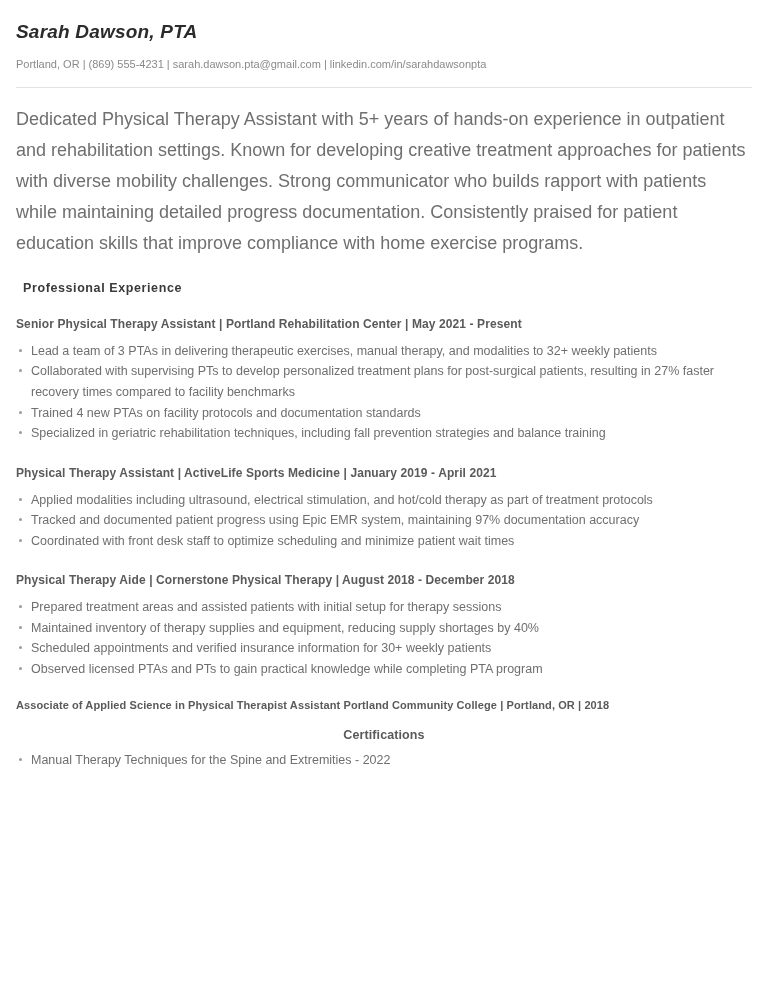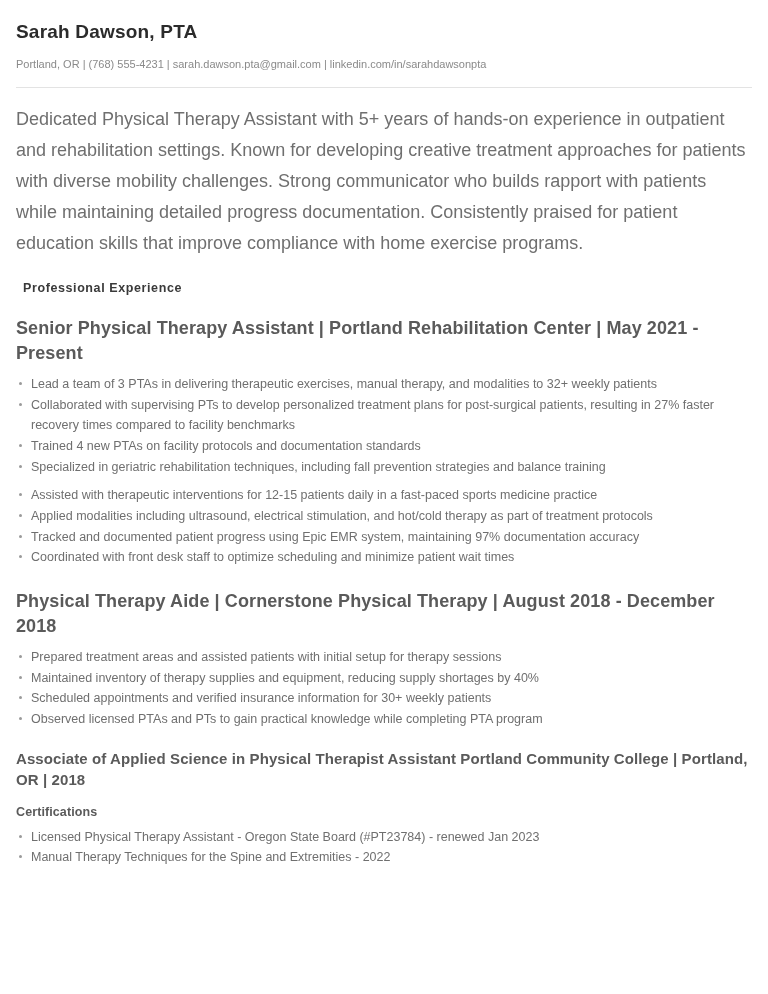--- a/index.html
+++ b/index.html
@@ -19,20 +19,21 @@
     padding: 16px 16px 0 16px;
     background: #ffffff;
   }
   .name {
     font-size: 19px;
     font-weight: bold;
     color: #2b2b2b;
     letter-spacing: 0.2px;
     margin: 4px 0 0 0;
     line-height: 1.3;
+    font-style: italic;
   }
   .contact {
     font-size: 11px;
     color: #8a8a8a;
     margin-top: 12px;
     line-height: 1.4;
   }
   .rule {
     border: none;
     border-top: 1px solid #e3e3e3;
@@ -50,33 +51,34 @@
     font-weight: bold;
     color: #3a3a3a;
     letter-spacing: 0.6px;
     margin: 24px 0 0 0;
   }
   .section-heading.tight {
     margin-top: 22px;
     padding-left: 7px;
   }
   .entry-title {
-    font-size: 18px;
+    font-size: 12px;
     font-weight: bold;
     color: #5a5a5a;
     letter-spacing: 0.1px;
     margin: 21px 0 0 0;
     line-height: 1.4;
   }
   .sub-heading {
     font-size: 12.5px;
     font-weight: bold;
     color: #5a5a5a;
     letter-spacing: 0.1px;
     margin: 15px 0 0 0;
+    text-align: center;
   }
   ul.bullets {
     list-style: none;
     margin: 8px 0 0 0;
     padding: 0;
   }
   ul.bullets li {
     position: relative;
     padding-left: 15px;
     font-size: 12.5px;
@@ -90,70 +92,69 @@
     content: "";
     position: absolute;
     left: 3px;
     top: 8px;
     width: 3px;
     height: 3px;
     border-radius: 50%;
     background: #9a9a9a;
   }
   .degree-line {
-    font-size: 15px;
+    font-size: 11px;
     font-weight: bold;
     color: #5a5a5a;
     letter-spacing: 0.1px;
     margin: 18px 0 0 0;
     line-height: 1.4;
   }
 </style>
 </head>
 <body>
 
 <div class="page">
 
   <h1 class="name">Sarah Dawson, PTA</h1>
 
-  <div class="contact">Portland, OR | (768) 555-4231 | sarah.dawson.pta@gmail.com | linkedin.com/in/sarahdawsonpta</div>
+  <div class="contact">Portland, OR | (869) 555-4231 | sarah.dawson.pta@gmail.com | linkedin.com/in/sarahdawsonpta</div>
 
   <hr class="rule">
 
   <p class="summary-para">Dedicated Physical Therapy Assistant with 5+ years of hands-on experience in outpatient and rehabilitation settings. Known for developing creative treatment approaches for patients with diverse mobility challenges. Strong communicator who builds rapport with patients while maintaining detailed progress documentation. Consistently praised for patient education skills that improve compliance with home exercise programs.</p>
 
 
   <h2 class="section-heading tight">Professional Experience</h2>
 
   <h3 class="entry-title">Senior Physical Therapy Assistant | Portland Rehabilitation Center | May 2021 - Present</h3>
   <ul class="bullets">
     <li>Lead a team of 3 PTAs in delivering therapeutic exercises, manual therapy, and modalities to 32+ weekly patients</li>
     <li>Collaborated with supervising PTs to develop personalized treatment plans for post-surgical patients, resulting in 27% faster recovery times compared to facility benchmarks</li>
     <li>Trained 4 new PTAs on facility protocols and documentation standards</li>
     <li>Specialized in geriatric rehabilitation techniques, including fall prevention strategies and balance training</li>
   </ul>
 
+  <h3 class="entry-title">Physical Therapy Assistant | ActiveLife Sports Medicine | January 2019 - April 2021</h3>
   <ul class="bullets">
-    <li>Assisted with therapeutic interventions for 12-15 patients daily in a fast-paced sports medicine practice</li>
     <li>Applied modalities including ultrasound, electrical stimulation, and hot/cold therapy as part of treatment protocols</li>
     <li>Tracked and documented patient progress using Epic EMR system, maintaining 97% documentation accuracy</li>
     <li>Coordinated with front desk staff to optimize scheduling and minimize patient wait times</li>
   </ul>
 
   <h3 class="entry-title">Physical Therapy Aide | Cornerstone Physical Therapy | August 2018 - December 2018</h3>
   <ul class="bullets">
     <li>Prepared treatment areas and assisted patients with initial setup for therapy sessions</li>
     <li>Maintained inventory of therapy supplies and equipment, reducing supply shortages by 40%</li>
     <li>Scheduled appointments and verified insurance information for 30+ weekly patients</li>
     <li>Observed licensed PTAs and PTs to gain practical knowledge while completing PTA program</li>
   </ul>
 
 
   <div class="degree-line">Associate of Applied Science in Physical Therapist Assistant Portland Community College | Portland, OR | 2018</div>
 
   <h3 class="sub-heading">Certifications</h3>
   <ul class="bullets">
-    <li>Licensed Physical Therapy Assistant - Oregon State Board (#PT23784) - renewed Jan 2023</li>
     <li>Manual Therapy Techniques for the Spine and Extremities - 2022</li>
 
   </ul>
 
 </div>
 
 </body></html>

